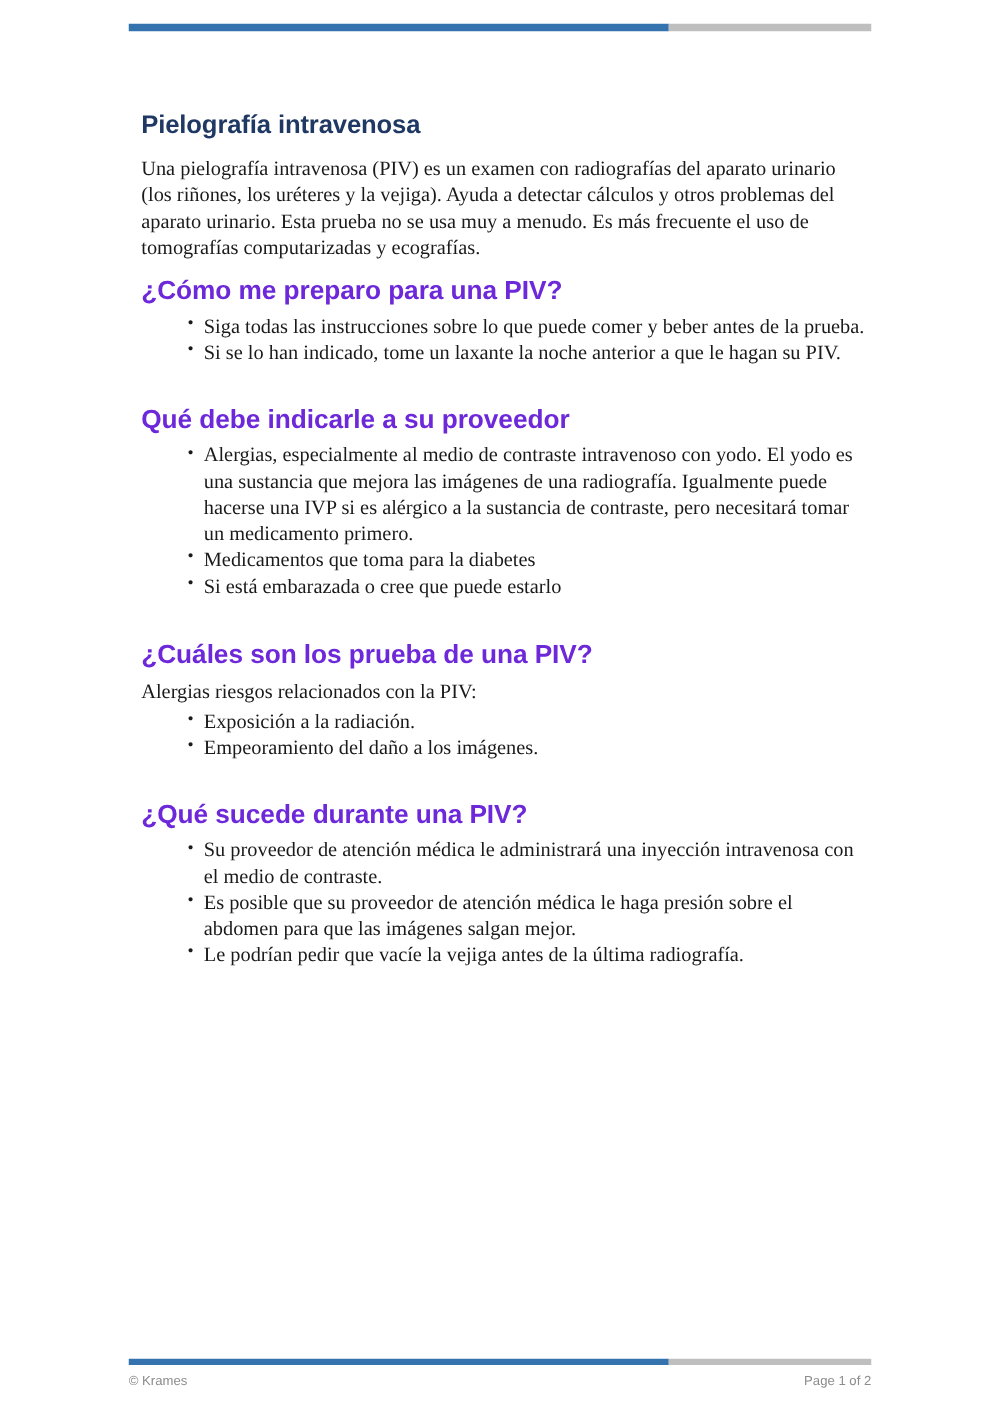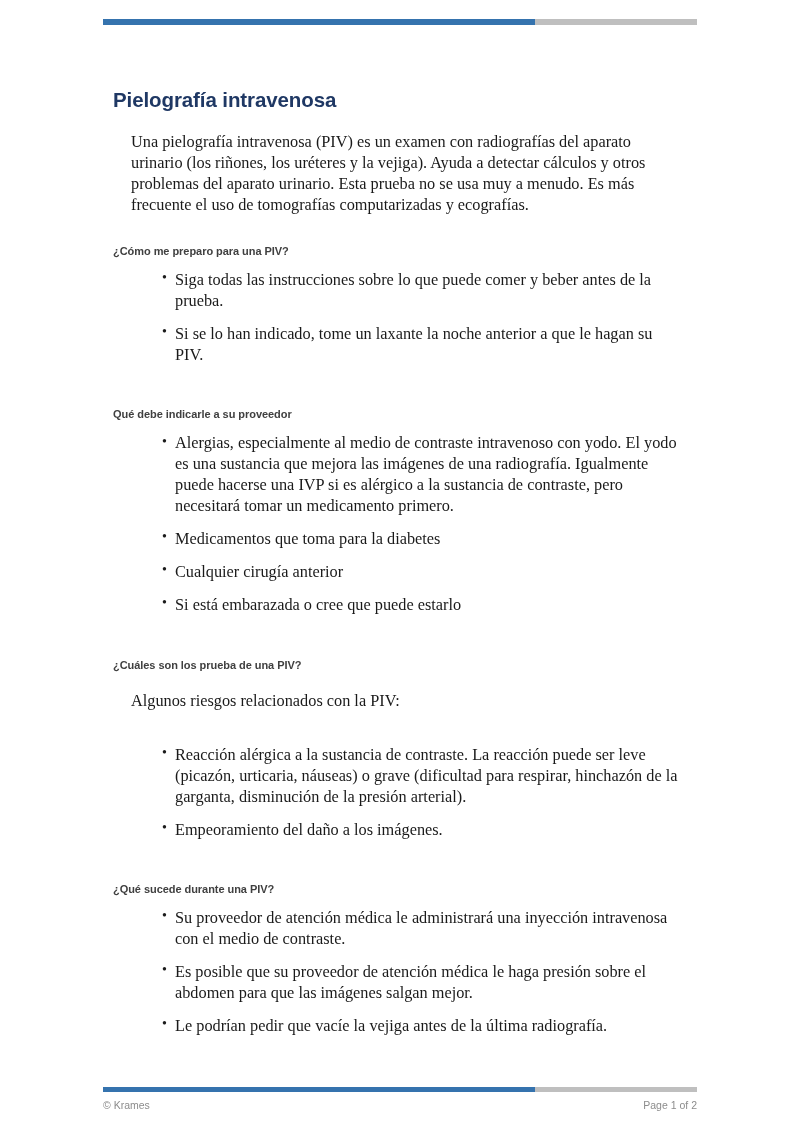--- a/index.html
+++ b/index.html
@@ -53,50 +53,50 @@
     font-size: 20.5px;
     font-weight: bold;
     color: #1f3864;
     margin: 0 0 11px 0;
     letter-spacing: -0.1px;
     line-height: 1.2;
   }
 
   h2.section-title {
     font-family: "Liberation Sans", sans-serif;
-    font-size: 11px;
+    font-size: 21px;
     font-weight: bold;
-    color: #404040;
+    color: #6d28d9;
     margin: 0 0 5px 0;
     line-height: 1.3;
     letter-spacing: -0.05px;
   }
 
   p.body-text {
     font-family: "Liberation Serif", serif;
     font-size: 16.3px;
     color: #1a1a1a;
-    margin: 18px;
+    margin: 0;
     line-height: 1.29;
     text-align: left;
   }
 
   ul.bullets {
     margin: 0;
     padding: 0 0 0 37px;
     list-style: none;
   }
   ul.bullets > li {
     font-family: "Liberation Serif", serif;
     font-size: 16.3px;
     color: #1a1a1a;
     line-height: 1.285;
     position: relative;
     padding-left: 13px;
-    margin: 12px;
+    margin: 0;
   }
   ul.bullets > li::before {
     content: "\2022";
     position: absolute;
     left: 0;
     top: -0.5px;
     font-size: 14px;
     color: #1a1a1a;
     line-height: 1.32;
   }
@@ -163,31 +163,30 @@
       <li>Siga todas las instrucciones sobre lo que puede comer y beber antes de la prueba.</li>
       <li>Si se lo han indicado, tome un laxante la noche anterior a que le hagan su PIV.</li>
     </ul>
 
     <div class="gap-after-list-sm"></div>
 
     <h2 class="section-title">Qué debe indicarle a su proveedor</h2>
     <ul class="bullets">
       <li>Alergias, especialmente al medio de contraste intravenoso con yodo. El yodo es una sustancia que mejora las imágenes de una radiografía. Igualmente puede hacerse una IVP si es alérgico a la sustancia de contraste, pero necesitará tomar un medicamento primero.</li>
       <li>Medicamentos que toma para la diabetes</li>
-      <li>Cualquier cirugía anterior</li>
       <li>Si está embarazada o cree que puede estarlo</li>
     </ul>
 
     <div class="gap-after-list-md"></div>
 
     <h2 class="section-title">¿Cuáles son los prueba de una PIV?</h2>
-    <p class="body-text">Algunos riesgos relacionados con la PIV:</p>
+    <p class="body-text">Alergias riesgos relacionados con la PIV:</p>
     <div class="gap-small"></div>
     <ul class="bullets">
-      <li>Reacción alérgica a la sustancia de contraste. La reacción puede ser leve (picazón, urticaria, náuseas) o grave (dificultad para respirar, hinchazón de la garganta, disminución de la presión arterial).</li>
+      <li>Exposición a la radiación.</li>
       <li>Empeoramiento del daño a los imágenes.</li>
     </ul>
 
     <div class="gap-after-list-lg"></div>
 
     <h2 class="section-title">¿Qué sucede durante una PIV?</h2>
     <ul class="bullets">
       <li>Su proveedor de atención médica le administrará una inyección intravenosa con el medio de contraste.</li>
       <li>Es posible que su proveedor de atención médica le haga presión sobre el abdomen para que las imágenes salgan mejor.</li>
       <li>Le podrían pedir que vacíe la vejiga antes de la última radiografía.</li>

